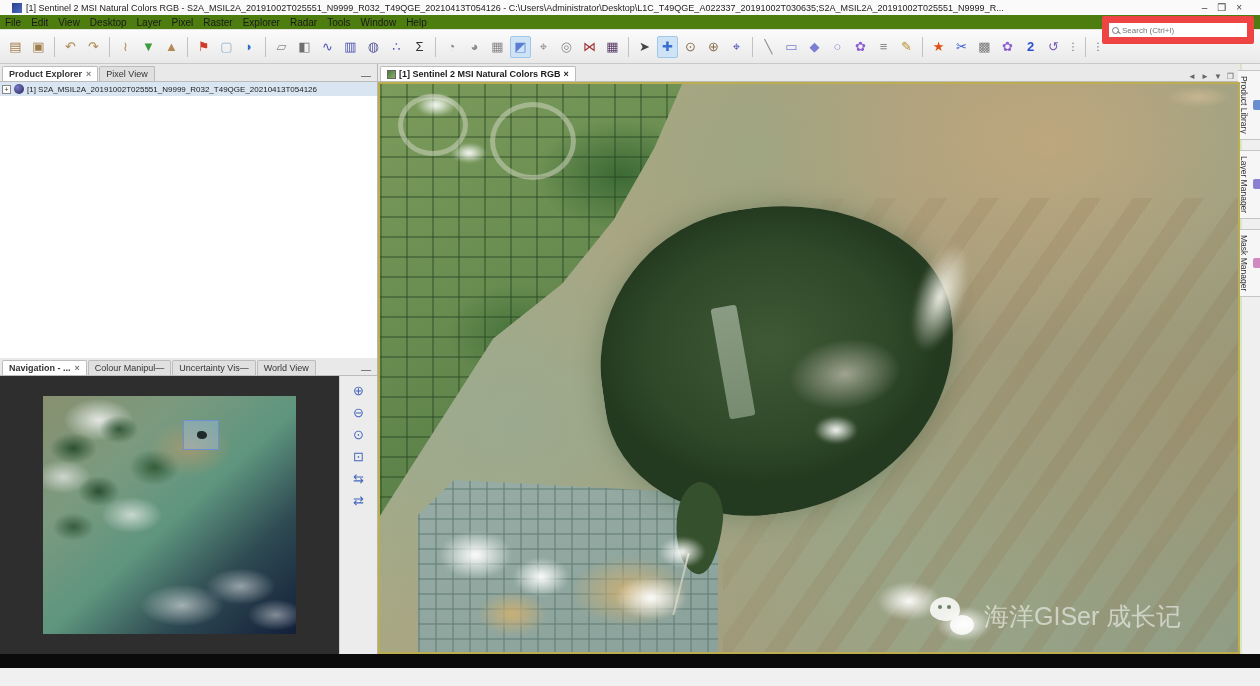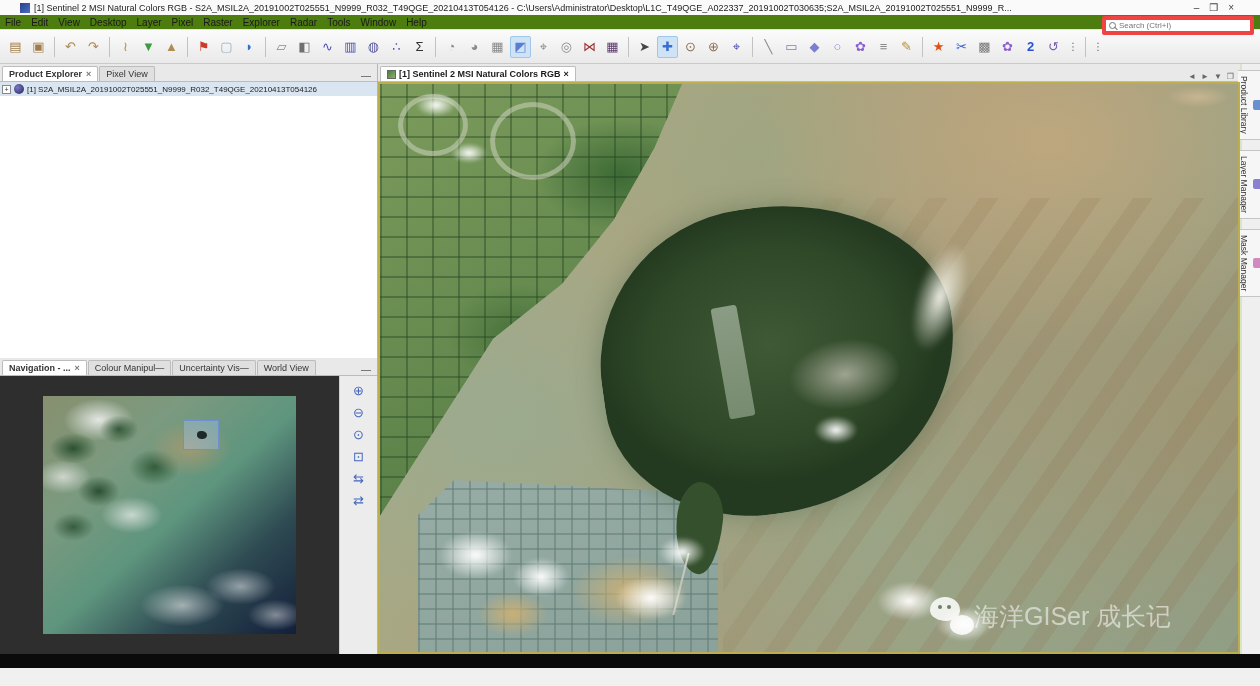--- a/index.html
+++ b/index.html
@@ -2,31 +2,31 @@
 <html><head>
 <meta charset="utf-8">
 <style>
   * { margin:0; padding:0; box-sizing:border-box; }
   html,body { width:1260px; height:686px; overflow:hidden; background:#d8d8d8; }
   #window { width:1260px; height:686px; position:relative; background:#f0f0f0;
             font-family:"Liberation Sans", sans-serif; color:#1a1a1a; }
 
   
   .titlebar { height:15px; background:#fafafa; display:flex; align-items:center;
-              padding:0 20px; font-size:9px; white-space:nowrap; overflow:hidden; }
+              padding:0 12px; font-size:9px; white-space:nowrap; overflow:hidden; }
   .appicon { width:10px; height:10px; background:linear-gradient(135deg,#2b3f8c,#4a6ec2); margin-right:4px; flex:0 0 auto; }
   .titletext { flex:1 1 auto; overflow:hidden; text-overflow:ellipsis; color:#222; }
   .winbtns { display:flex; gap:10px; padding:0 6px; color:#444; font-size:10px; flex:0 0 auto; }
 
   
   .menubar { height:15px; background:#4d7c0f; display:flex; align-items:center;
              font-size:10px; position:relative; border-bottom:1px solid #e2e2e2; }
   .menuitem { padding:0 5px; height:15px; line-height:15px; cursor:default; }
-  .searchbox { position:absolute; right:6px; top:1px; width:152px; height:19px;
-               border:4px solid #ef4444; border-radius:2px; background:#fff;
+  .searchbox { position:absolute; right:6px; top:1px; width:152px; height:28px;
+               border:7px solid #ef4444; border-radius:2px; background:#fff;
                display:flex; align-items:center; padding:0 3px; }
   .searchbox .mag { width:7px; height:7px; border:1.2px solid #777; border-radius:50%;
                     position:relative; margin-right:3px; flex:0 0 auto; }
   .searchbox .mag::after { content:""; position:absolute; width:4px; height:1.2px; background:#777;
                     right:-3px; bottom:-1px; transform:rotate(45deg); }
   .searchbox input { border:none; outline:none; width:100%; font-size:8px; color:#666;
                      font-family:"Liberation Sans",sans-serif; background:transparent; }
 
   
   .toolbar { height:34px; background:linear-gradient(#fbfbfb,#e9e9e9); display:flex;
@@ -163,21 +163,21 @@
   .causeway { position:absolute; left:300px; top:468px; width:2px; height:64px;
     background:rgba(210,210,198,.8); transform:rotate(14deg); }
   .cloud { position:absolute; background:radial-gradient(closest-side, rgba(255,255,255,.98), rgba(255,255,255,0) 78%);
            filter:blur(1.5px); }
   .sand { position:absolute; background:radial-gradient(closest-side, rgba(206,176,114,.95), rgba(206,176,114,0) 75%);
           filter:blur(2px); }
   .shore-tr { position:absolute; right:0; top:0; width:200px; height:130px;
     background:radial-gradient(closest-side at 80% 10%, rgba(206,186,148,.8), transparent 80%); }
 
   
-  .wm-wechat { position:absolute; left:930px; top:597px; display:flex; align-items:center; 
+  .wm-wechat { position:absolute; left:930px; top:597px; display:flex; align-items:center; gap:10px;
                color:rgba(255,255,255,.55); font-size:25px; z-index:30; font-family:sans-serif; }
   .wc-icon { position:relative; width:44px; height:38px; opacity:.85; }
   .wc-icon .b1 { position:absolute; left:0; top:0; width:30px; height:24px; background:#fff;
                  border-radius:50% 50% 46% 54%/55% 55% 45% 45%; }
   .wc-icon .b1::after { content:""; position:absolute; left:4px; bottom:-4px; width:0; height:0;
                  border:5px solid transparent; border-top-color:#fff; transform:rotate(18deg); }
   .wc-icon .b2 { position:absolute; right:0; bottom:0; width:24px; height:20px; background:#fff;
                  border-radius:50%; }
   .wc-icon .e1,.wc-icon .e2 { position:absolute; width:4px; height:4px; background:rgba(60,90,60,.8); border-radius:50%; top:8px; }
   .wc-icon .e1 { left:8px; } .wc-icon .e2 { left:17px; }

